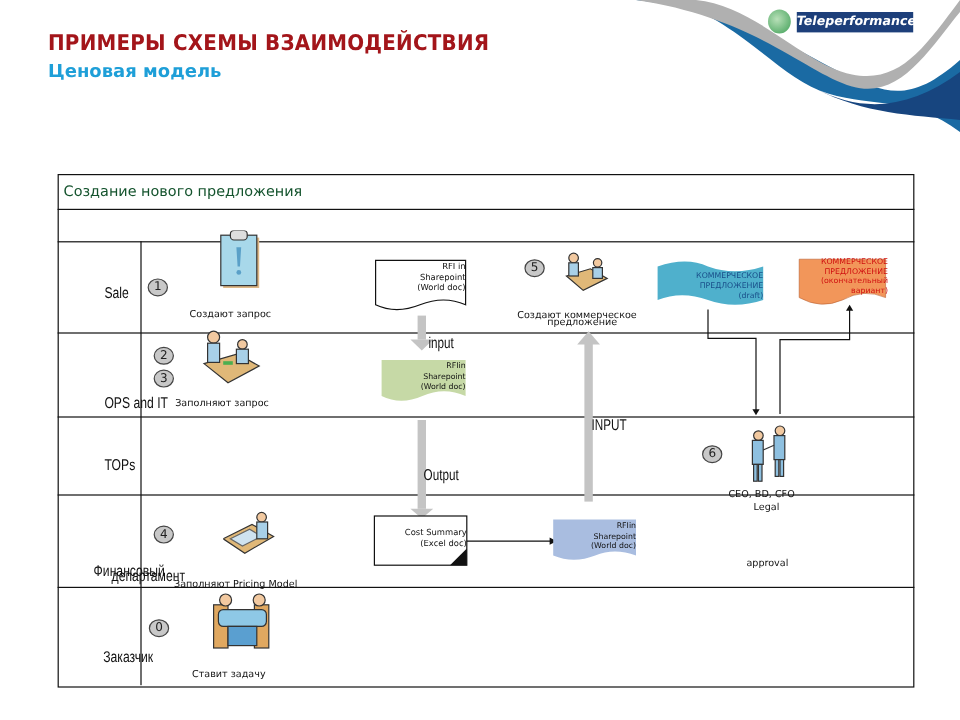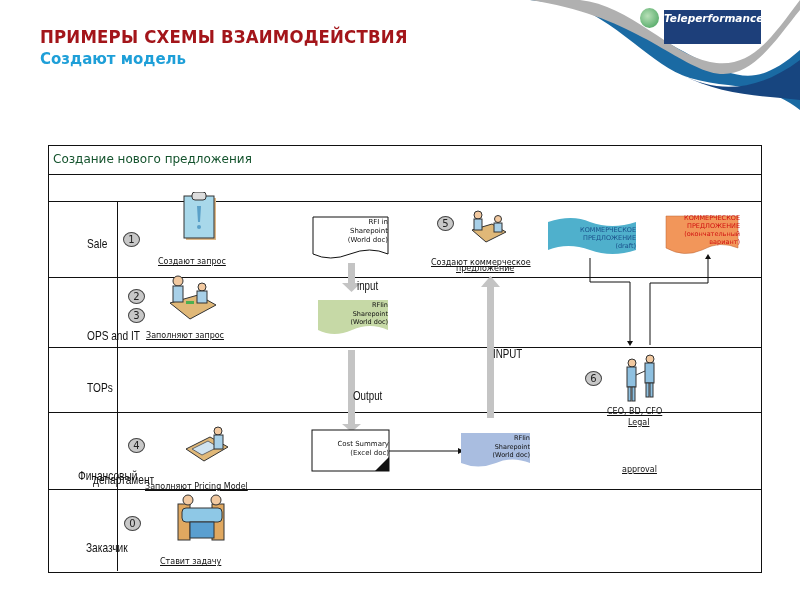--- a/index.html
+++ b/index.html
@@ -1,45 +1,45 @@
 <!DOCTYPE html>
 <html><head>
 <meta charset="utf-8">
 <style>
   html,body{margin:0;padding:0;}
   body{width:800px;height:600px;position:relative;background:#fff;overflow:hidden;font-family:"DejaVu Sans",sans-serif;}
   .abs{position:absolute;}
   #title{left:40px;top:26px;font-family:"DejaVu Sans",sans-serif;font-weight:bold;font-size:18px;color:#a3151a;letter-spacing:0.2px;white-space:nowrap;transform:scaleX(0.92);transform-origin:left top;}
   #subtitle{left:40px;top:50px;font-weight:bold;font-size:15px;color:#1e9fd8;white-space:nowrap;}
-  #logo-box{left:664px;top:10px;width:97px;height:34px;background:#1d3f7a;color:#fff;font-style:italic;font-weight:bold;font-size:10.5px;line-height:17px;text-align:center;font-family:"DejaVu Sans",sans-serif;}
+  #logo-box{left:664px;top:10px;width:97px;height:17px;background:#1d3f7a;color:#fff;font-style:italic;font-weight:bold;font-size:10.5px;line-height:17px;text-align:center;font-family:"DejaVu Sans",sans-serif;}
   #globe{left:640px;top:8px;width:19px;height:20px;border-radius:50%;background:radial-gradient(circle at 40% 40%,#b8e0b8,#3d9e55);}
   .frame{border:1px solid #111;}
   .hline{position:absolute;height:1px;background:#111;}
   .vline{position:absolute;width:1px;background:#111;}
   .lane{position:absolute;font-family:"Liberation Sans",sans-serif;font-size:13px;color:#111;transform:scaleX(0.78);transform-origin:left top;white-space:nowrap;}
   .badge{position:absolute;width:15px;height:13px;border-radius:50%;background:#c8c8c8;border:1px solid #444;font-size:10px;line-height:13px;text-align:center;color:#222;font-family:"DejaVu Sans",sans-serif;}
-  .cap{position:absolute;font-size:8px;color:#111;white-space:nowrap;text-align:center;font-family:"DejaVu Sans",sans-serif;text-decoration:underline;}
+  .cap{position:absolute;font-size:8px;color:#111;white-space:nowrap;text-align:center;font-family:"DejaVu Sans",sans-serif;}
   .doc{position:absolute;font-size:7px;text-align:right;line-height:9px;font-family:"DejaVu Sans",sans-serif;}
   .flowlbl{position:absolute;font-family:"Liberation Sans",sans-serif;font-size:13px;color:#111;transform:scaleX(0.75);transform-origin:left top;white-space:nowrap;}
   .icon{position:absolute;}
 </style>
 </head>
 <body>
 
 <svg class="abs" style="left:500px;top:0" width="300" height="110" viewBox="0 0 300 110">
   <path d="M30 0 C120 10 160 40 200 60 C240 80 260 85 300 50 L300 110 C260 80 230 90 190 78 C150 66 120 20 60 0 Z" fill="#1a6aa3"></path>
   <path d="M30 0 C130 15 170 60 210 72 C250 84 275 40 300 10 L300 0 C270 40 250 70 210 62 C170 54 130 5 80 0 Z" fill="#b0b0b0"></path>
   <path d="M180 74 C220 95 260 90 300 60 L300 100 C260 96 220 95 180 74Z" fill="#17457f"></path>
 </svg>
 
 <div id="globe" class="abs"></div>
 <div id="logo-box" class="abs">Teleperformance</div>
 
 <div id="title" class="abs">ПРИМЕРЫ СХЕМЫ ВЗАИМОДЕЙСТВИЯ</div>
-<div id="subtitle" class="abs">Создают модель</div>
+<div id="subtitle" class="abs">Ценовая модель</div>
 
 <div class="abs frame" style="left:48px;top:145px;width:712px;height:426px;"></div>
 <div class="abs" style="left:53px;top:152px;font-size:12px;color:#14532d;font-family:'DejaVu Sans',sans-serif;">Создание нового предложения</div>
 
 <div class="hline" style="left:48px;top:174px;width:714px;"></div>
 <div class="hline" style="left:48px;top:201px;width:714px;"></div>
 <div class="hline" style="left:48px;top:277px;width:714px;"></div>
 <div class="hline" style="left:48px;top:347px;width:714px;"></div>
 <div class="hline" style="left:48px;top:412px;width:714px;"></div>
 <div class="hline" style="left:48px;top:489px;width:714px;"></div>

